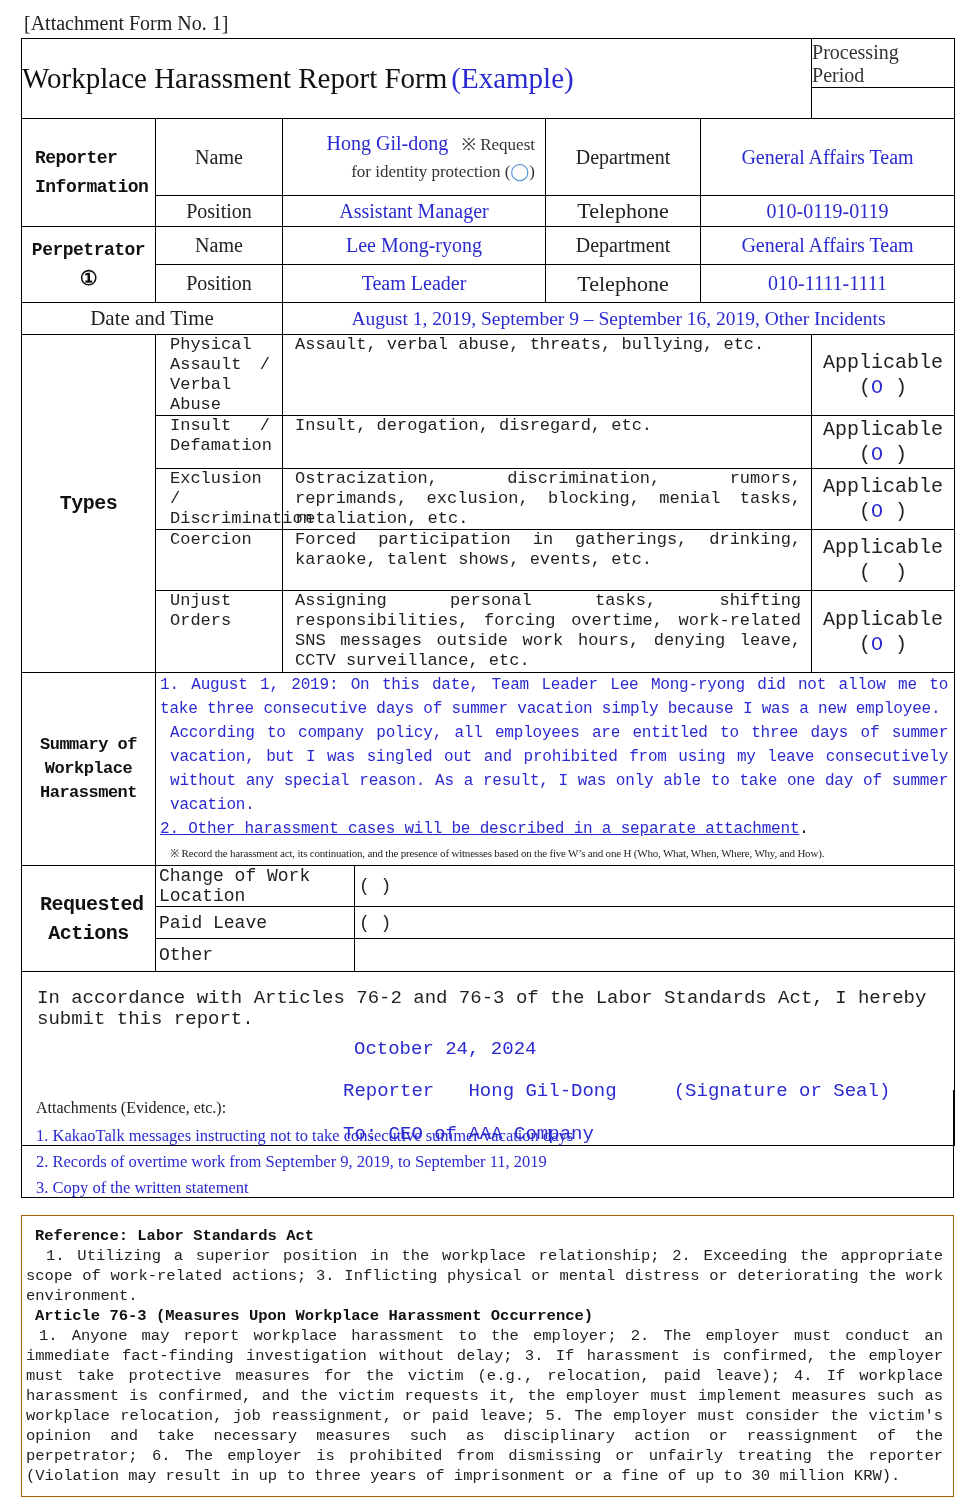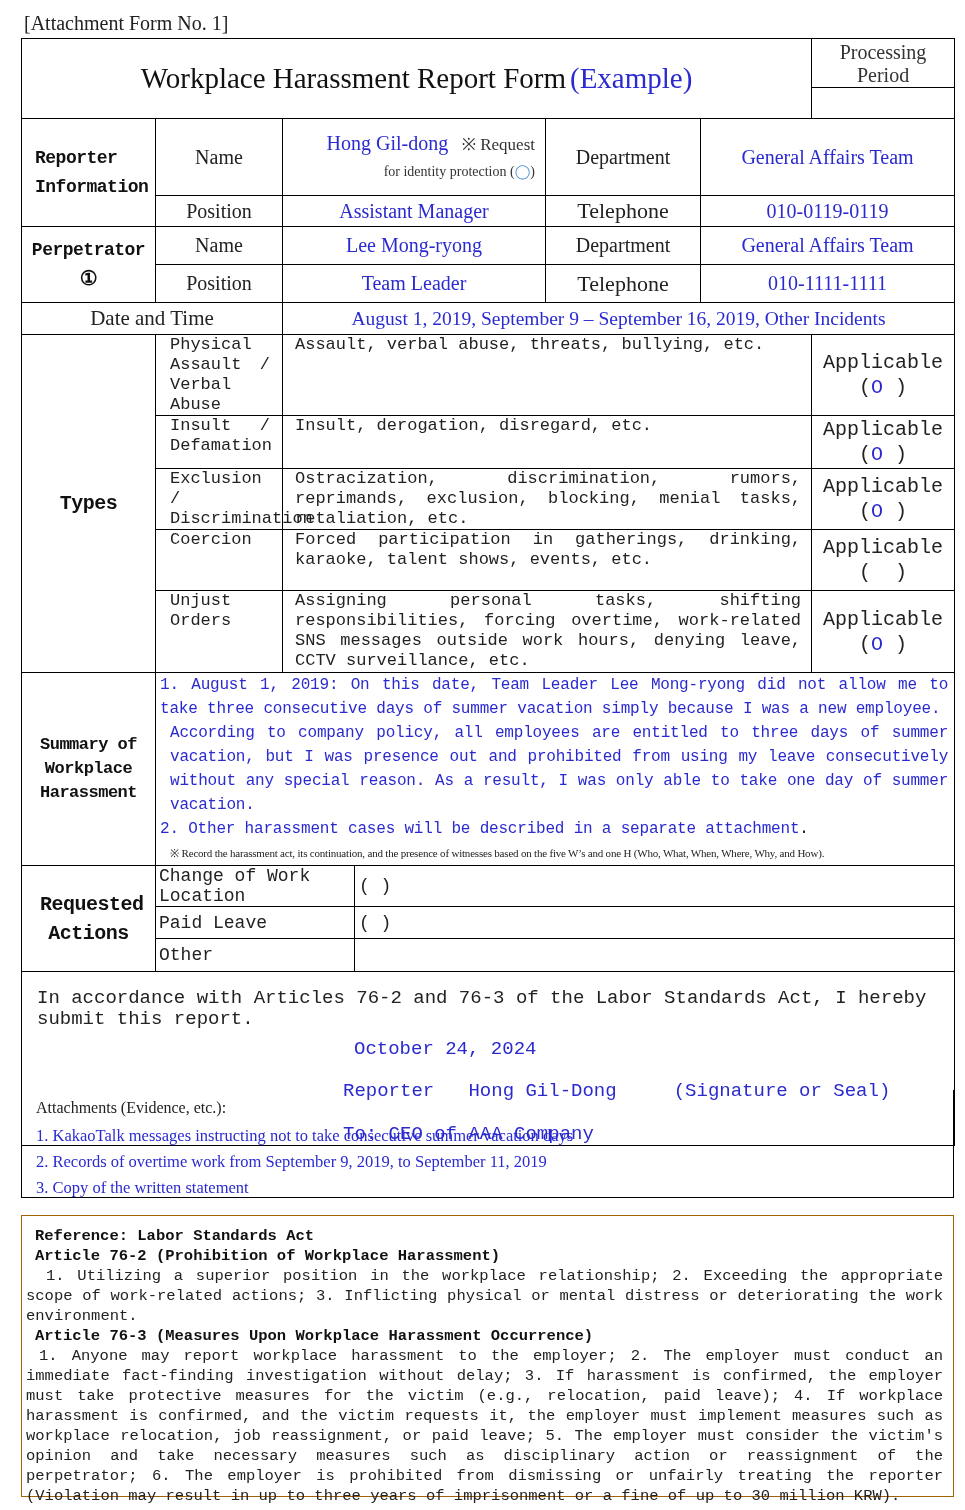--- a/index.html
+++ b/index.html
@@ -2,21 +2,21 @@
 <html><head>
 <meta charset="utf-8">
 <style>
   html,body{margin:0;padding:0;background:#fff;}
   body{width:965px;height:1510px;position:relative;overflow:hidden;font-family:"Liberation Serif",serif;color:#111;}
   .blue{color:#2a2ad0;}
   #attach-label{position:absolute;left:24px;top:12px;font-size:20px;color:#222;}
   table{border-collapse:collapse;table-layout:fixed;}
   td{border:1px solid #000;padding:0;vertical-align:middle;}
   #main{position:absolute;left:21px;top:38px;width:933px;}
-  .center{text-align:center;}
+  .center{text-align:left;}
   .hdr-label{font-family:"Liberation Mono",monospace;font-weight:bold;font-size:18px;line-height:29px;text-align:center;letter-spacing:-0.5px;}
   .cell-label{font-size:20px;text-align:center;color:#222;}
   .cell-val{font-size:20px;text-align:center;}
   .type-name{font-family:"Liberation Mono",monospace;font-size:17px;line-height:20px;padding:0 12px 0 14px;vertical-align:top;text-align:justify;color:#222;}
   .type-desc{font-family:"Liberation Mono",monospace;font-size:17px;line-height:20px;padding:0 10px 0 12px;vertical-align:top;text-align:justify;color:#222;}
   .type-app{font-family:"Liberation Mono",monospace;font-size:20px;line-height:25px;text-align:center;color:#222;}
   .summary{font-family:"Liberation Mono",monospace;font-size:16px;line-height:24px;padding:0 6px 0 4px;vertical-align:top;letter-spacing:-0.2px;margin-top:12px;}
   .req-label{font-family:"Liberation Mono",monospace;font-size:18px;padding-left:3px;color:#222;}
   .req-val{font-family:"Liberation Mono",monospace;font-size:18px;padding-left:4px;color:#222;}
   #attachments{position:absolute;left:21px;top:1090px;width:931px;height:107px;border:1px solid #000;border-top:none;font-size:16px;}
@@ -50,21 +50,21 @@
   </tr>
   <tr style="height:31px">
     <td></td>
   </tr>
 
   <tr style="height:77px">
     <td rowspan="2" class="hdr-label" style="text-align:left;padding-left:13px;">Reporter Information</td>
     <td class="cell-label">Name</td>
     <td colspan="2" style="text-align:right;padding-right:10px;font-size:18px;line-height:27px;">
       <div><span class="blue" style="font-size:20px;">Hong Gil-dong</span>&nbsp;&nbsp;&nbsp;<span style="font-size:17px;color:#333;">※ Request</span></div>
-      <div style="font-size:14px;color:#333;"><span>for identity protection (</span><span style="color:#4a8ed8;">◯</span><span>)</span></div>
+      <div style="font-size:17px;color:#333;"><span>for identity protection (</span><span style="color:#4a8ed8;">◯</span><span>)</span></div>
     </td>
     <td class="cell-label">Department</td>
     <td colspan="2" class="cell-val blue">General Affairs Team</td>
   </tr>
   <tr style="height:31px">
     <td class="cell-label">Position</td>
     <td colspan="2" class="cell-val blue">Assistant Manager</td>
     <td class="cell-label" style="font-size:22px;">Telephone</td>
     <td colspan="2" class="cell-val blue">010-0119-0119</td>
   </tr>
@@ -130,22 +130,22 @@
     <td class="type-app">
           <div>Applicable</div>
           <div>(<span class="blue">O</span> )</div>
         </td>
   </tr>
 
   <tr style="height:193px">
     <td class="hdr-label" style="font-size:17px;line-height:24px;padding:0 10px;">Summary of Workplace Harassment</td>
     <td colspan="6" class="summary">
       <div class="blue" style="text-align:justify;">1. August 1, 2019: On this date, Team Leader Lee Mong-ryong did not allow me to take three consecutive days of summer vacation simply because I was a new employee.</div>
-      <div class="blue" style="padding-left:10px;text-align:justify;">According to company policy, all employees are entitled to three days of summer vacation, but I was presence out and prohibited from using my leave consecutively without any special reason. As a result, I was only able to take one day of summer vacation.</div>
-      <div><span class="blue" style="">2. Other harassment cases will be described in a separate attachment</span><span>.</span></div>
+      <div class="blue" style="padding-left:10px;text-align:justify;">According to company policy, all employees are entitled to three days of summer vacation, but I was singled out and prohibited from using my leave consecutively without any special reason. As a result, I was only able to take one day of summer vacation.</div>
+      <div><span class="blue" style="text-decoration:underline;">2. Other harassment cases will be described in a separate attachment</span><span>.</span></div>
       <div style="font-family:'Liberation Serif',serif;font-size:11px;padding-left:10px;color:#222;">※ Record the harassment act, its continuation, and the presence of witnesses based on the five W’s and one H (Who, What, When, Where, Why, and How).</div>
     </td>
   </tr>
 
   <tr style="height:32px">
     <td rowspan="3" class="hdr-label" style="font-size:20px;padding:0 18px;">Requested Actions</td>
     <td colspan="2" class="req-label">Change of Work Location</td>
     <td colspan="4" class="req-val">( )</td>
   </tr>
   <tr style="height:32px">
@@ -171,18 +171,17 @@
 <div id="attachments">
   <div style="position:absolute;left:14px;top:9px;font-size:16px;color:#222;">Attachments (Evidence, etc.):</div>
   <div class="blue" style="position:absolute;left:14px;top:36px;font-size:16.5px;">1. KakaoTalk messages instructing not to take consecutive summer vacation days</div>
   <div class="blue" style="position:absolute;left:14px;top:62px;font-size:16.5px;">2. Records of overtime work from September 9, 2019, to September 11, 2019</div>
   <div class="blue" style="position:absolute;left:14px;top:88px;font-size:16.5px;">3. Copy of the written statement</div>
 </div>
 
 <div id="reference">
   <div style="padding:10px 10px 0 4px;">
     <div style="font-weight:bold;padding-left:9px;">Reference: Labor Standards Act</div>
-    <div style="font-weight:bold;padding-left:9px;">Article 76-2 (Prohibition of Workplace Harassment)</div>
     <div style="text-indent:20px;text-align:justify;color:#222;">1. Utilizing a superior position in the workplace relationship; 2. Exceeding the appropriate scope of work-related actions; 3. Inflicting physical or mental distress or deteriorating the work environment.</div>
     <div style="font-weight:bold;padding-left:9px;">Article 76-3 (Measures Upon Workplace Harassment Occurrence)</div>
     <div style="text-indent:13px;text-align:justify;color:#222;">1. Anyone may report workplace harassment to the employer; 2. The employer must conduct an immediate fact-finding investigation without delay; 3. If harassment is confirmed, the employer must take protective measures for the victim (e.g., relocation, paid leave); 4. If workplace harassment is confirmed, and the victim requests it, the employer must implement measures such as workplace relocation, job reassignment, or paid leave; 5. The employer must consider the victim's opinion and take necessary measures such as disciplinary action or reassignment of the perpetrator; 6. The employer is prohibited from dismissing or unfairly treating the reporter (Violation may result in up to three years of imprisonment or a fine of up to 30 million KRW).</div>
   </div>
 </div>
 
 </body></html>

